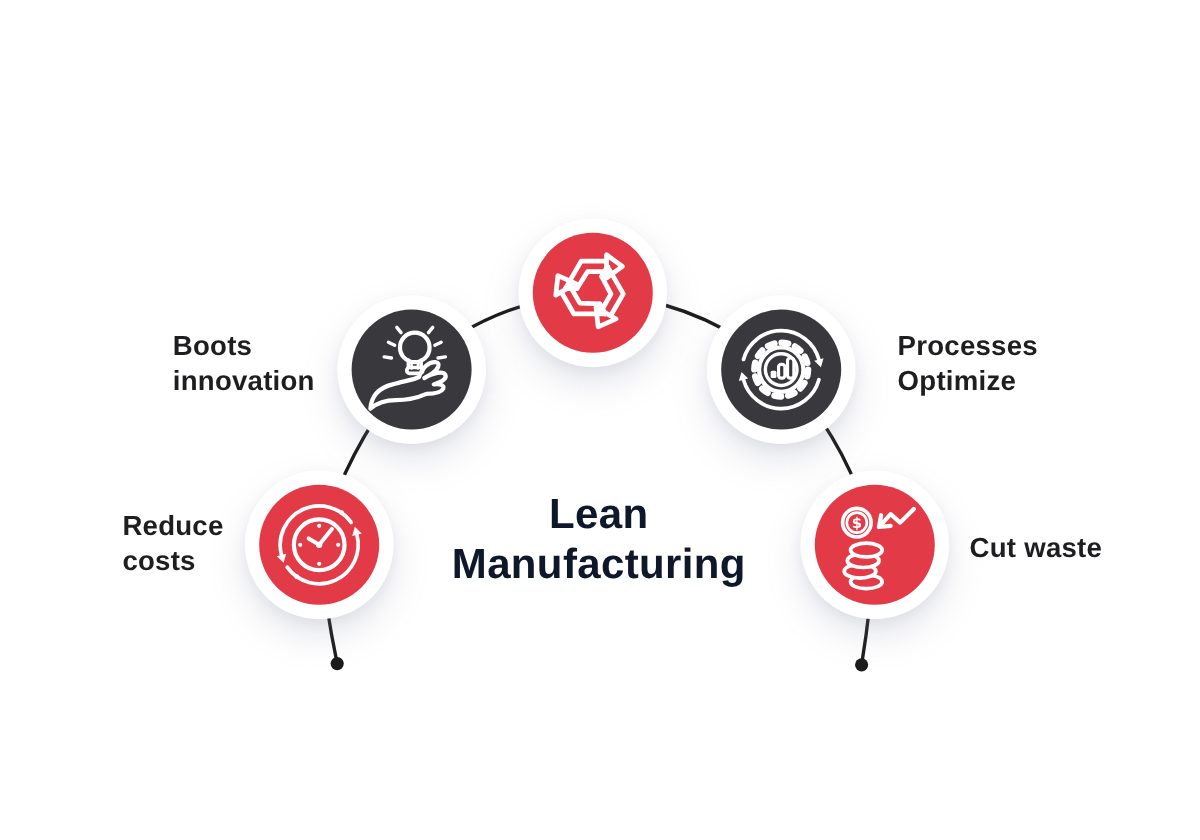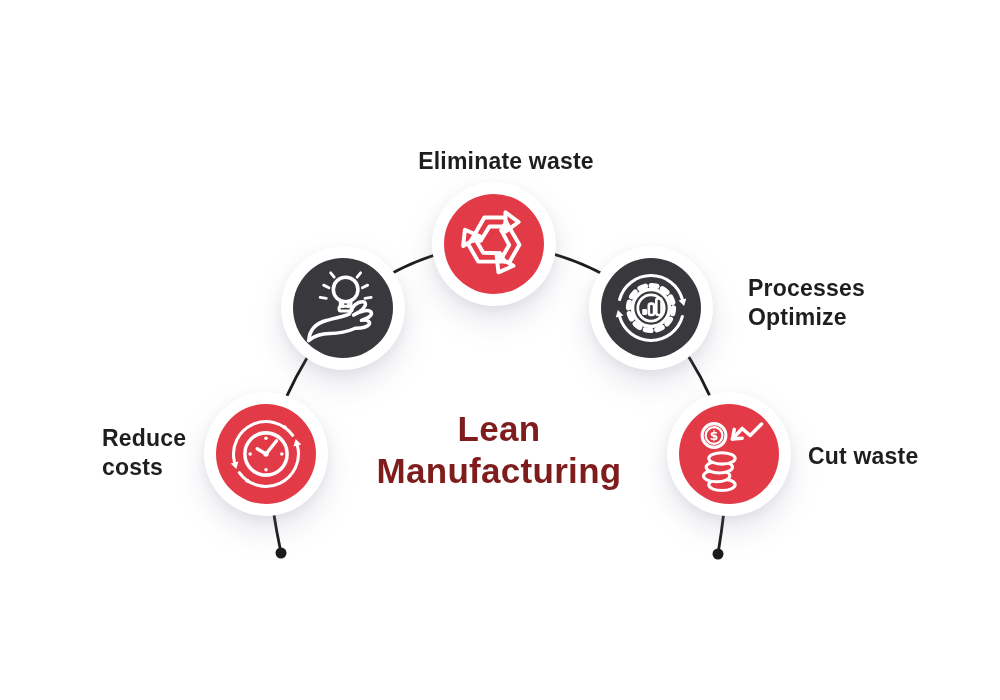--- a/index.html
+++ b/index.html
@@ -19,21 +19,21 @@
   .icon{width:88px;height:88px;display:block;}
   .label{
     position:absolute;z-index:3;font-size:23px;line-height:29px;font-weight:600;
     color:#1e1e21;letter-spacing:.2px;
   }
   .label span{display:block;}
   .label span:empty{display:none;}
   .label.center{text-align:center;}
   .title{
     position:absolute;left:299px;top:408px;width:400px;z-index:3;text-align:center;
-    font-size:35px;line-height:42px;font-weight:700;color:#7f1d1d;letter-spacing:.3px;
+    font-size:35px;line-height:42px;font-weight:700;color:#0f172a;letter-spacing:.3px;
   }
   .title span{display:block;}
 </style>
 </head>
 <body>
 
 <div id="stage">
 
   <svg id="connectors" viewBox="0 0 1000 700">
     <g fill="none" stroke="#1c1c1c" stroke-width="2.8" stroke-linecap="round">
@@ -145,25 +145,25 @@
         <g stroke="#ffffff" stroke-width="3.5" fill="#e23b47">
           <ellipse cx="42" cy="85" rx="15" ry="6.5"></ellipse>
           <ellipse cx="36" cy="75" rx="15" ry="6.5"></ellipse>
           <ellipse cx="39" cy="65" rx="15" ry="6.5"></ellipse>
           <ellipse cx="42" cy="55" rx="15" ry="6.5"></ellipse>
         </g>
       </svg>
     </div>
   </div>
 
-  <div class="label center" style="left:356px;top:147px;width:300px">
-    <span>Eliminate waste</span>
 
+  <div class="label" style="left:144px;top:274px">
+    <span>Boots</span>
+    <span>innovation</span>
   </div>
-
 
   <div class="label" style="left:748px;top:274px">
     <span>Processes</span>
     <span>Optimize</span>
   </div>
 
   <div class="label" style="left:102px;top:424px">
     <span>Reduce</span>
     <span>costs</span>
   </div>

